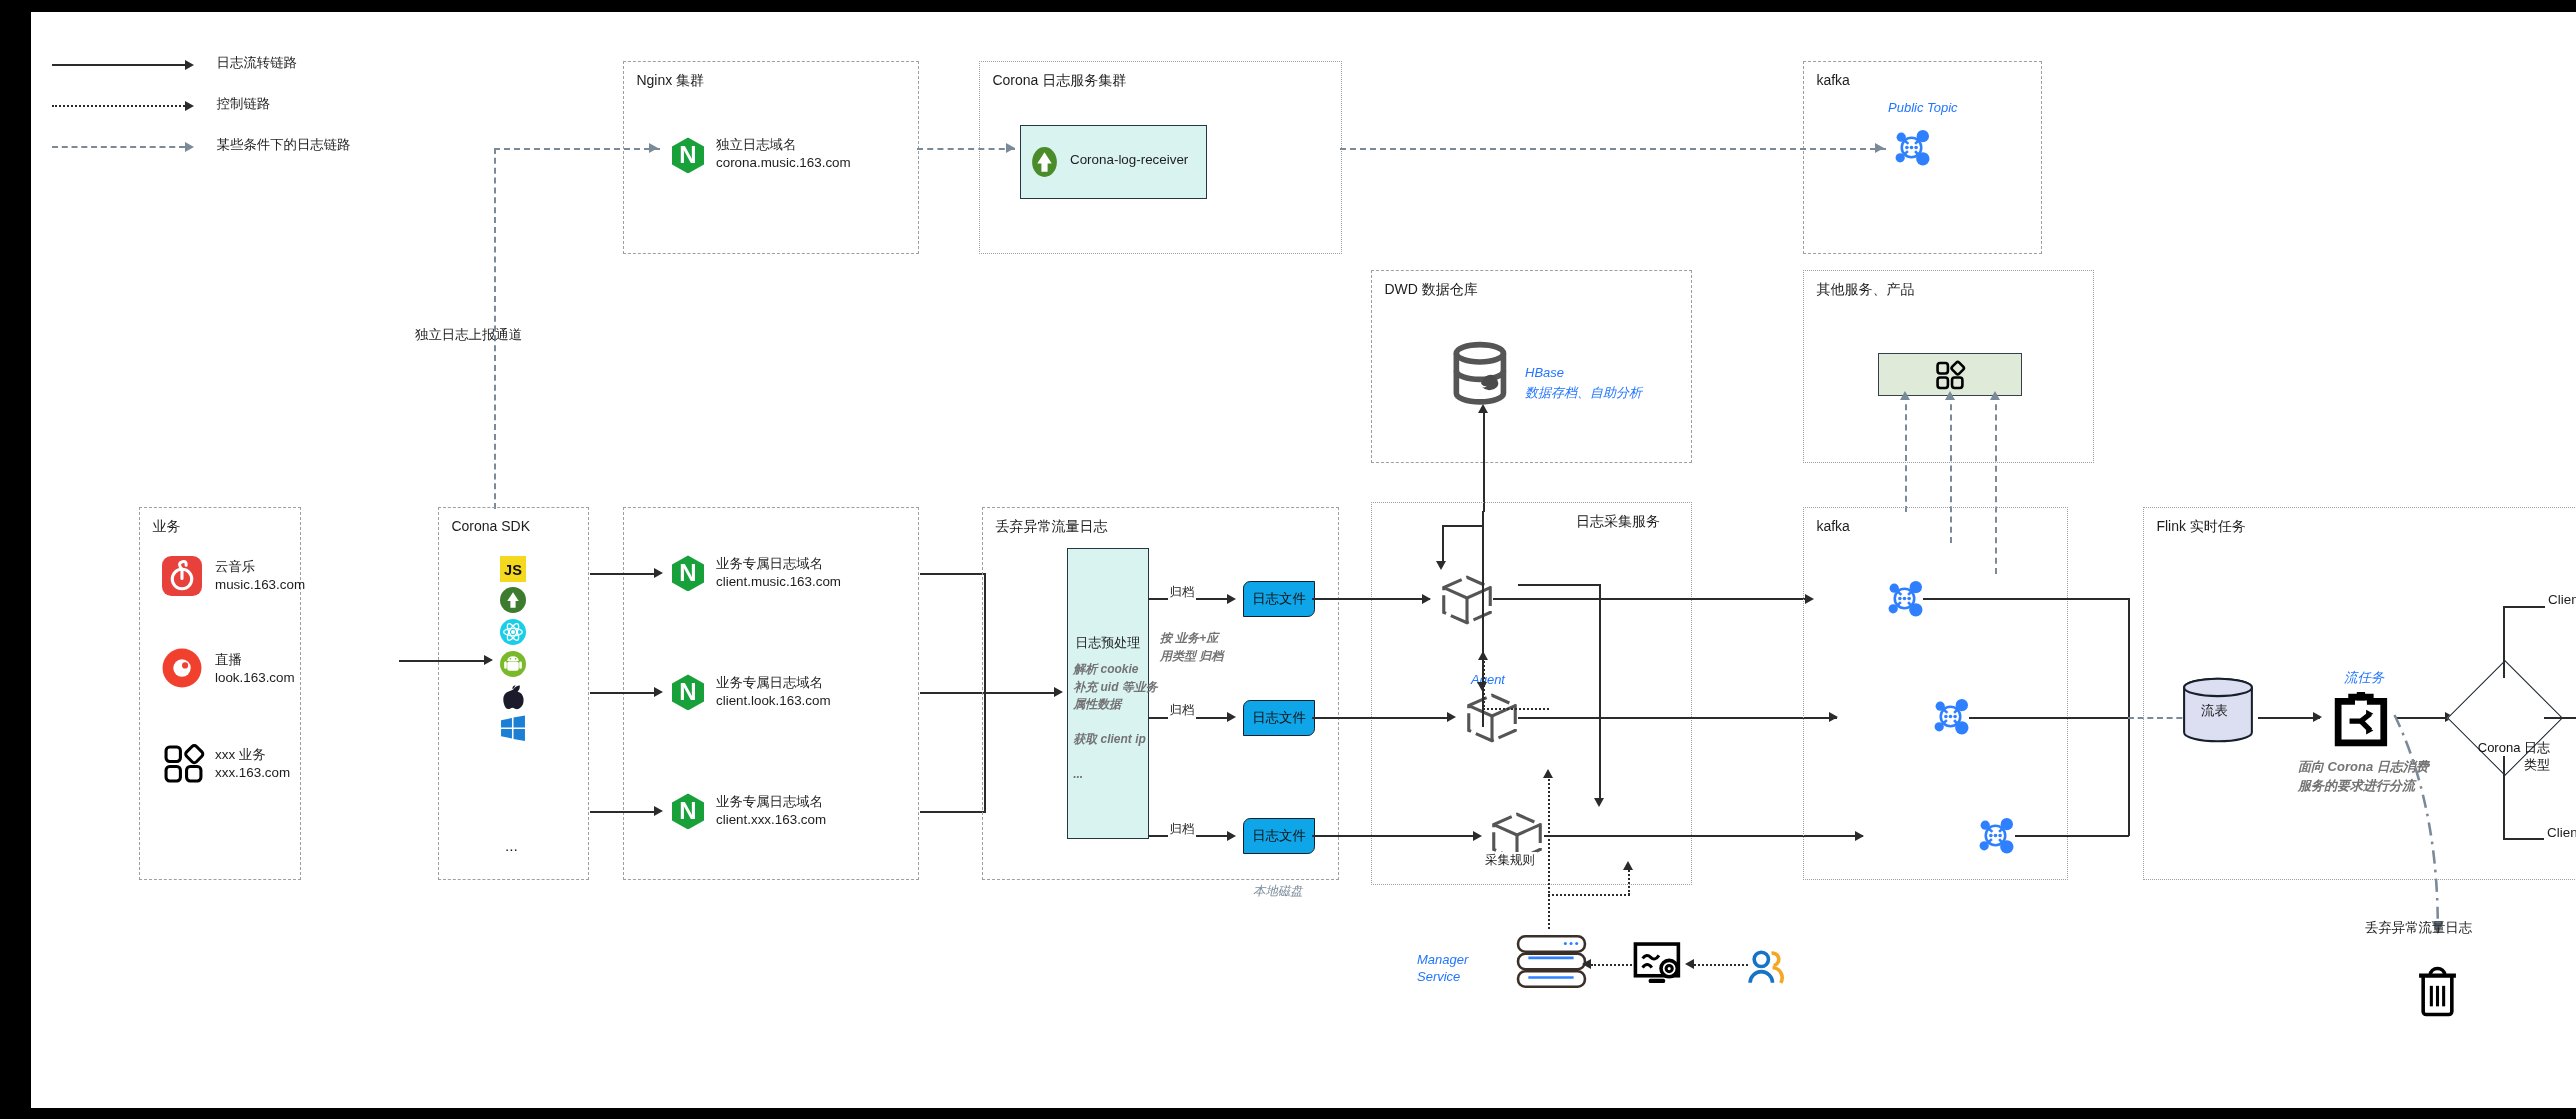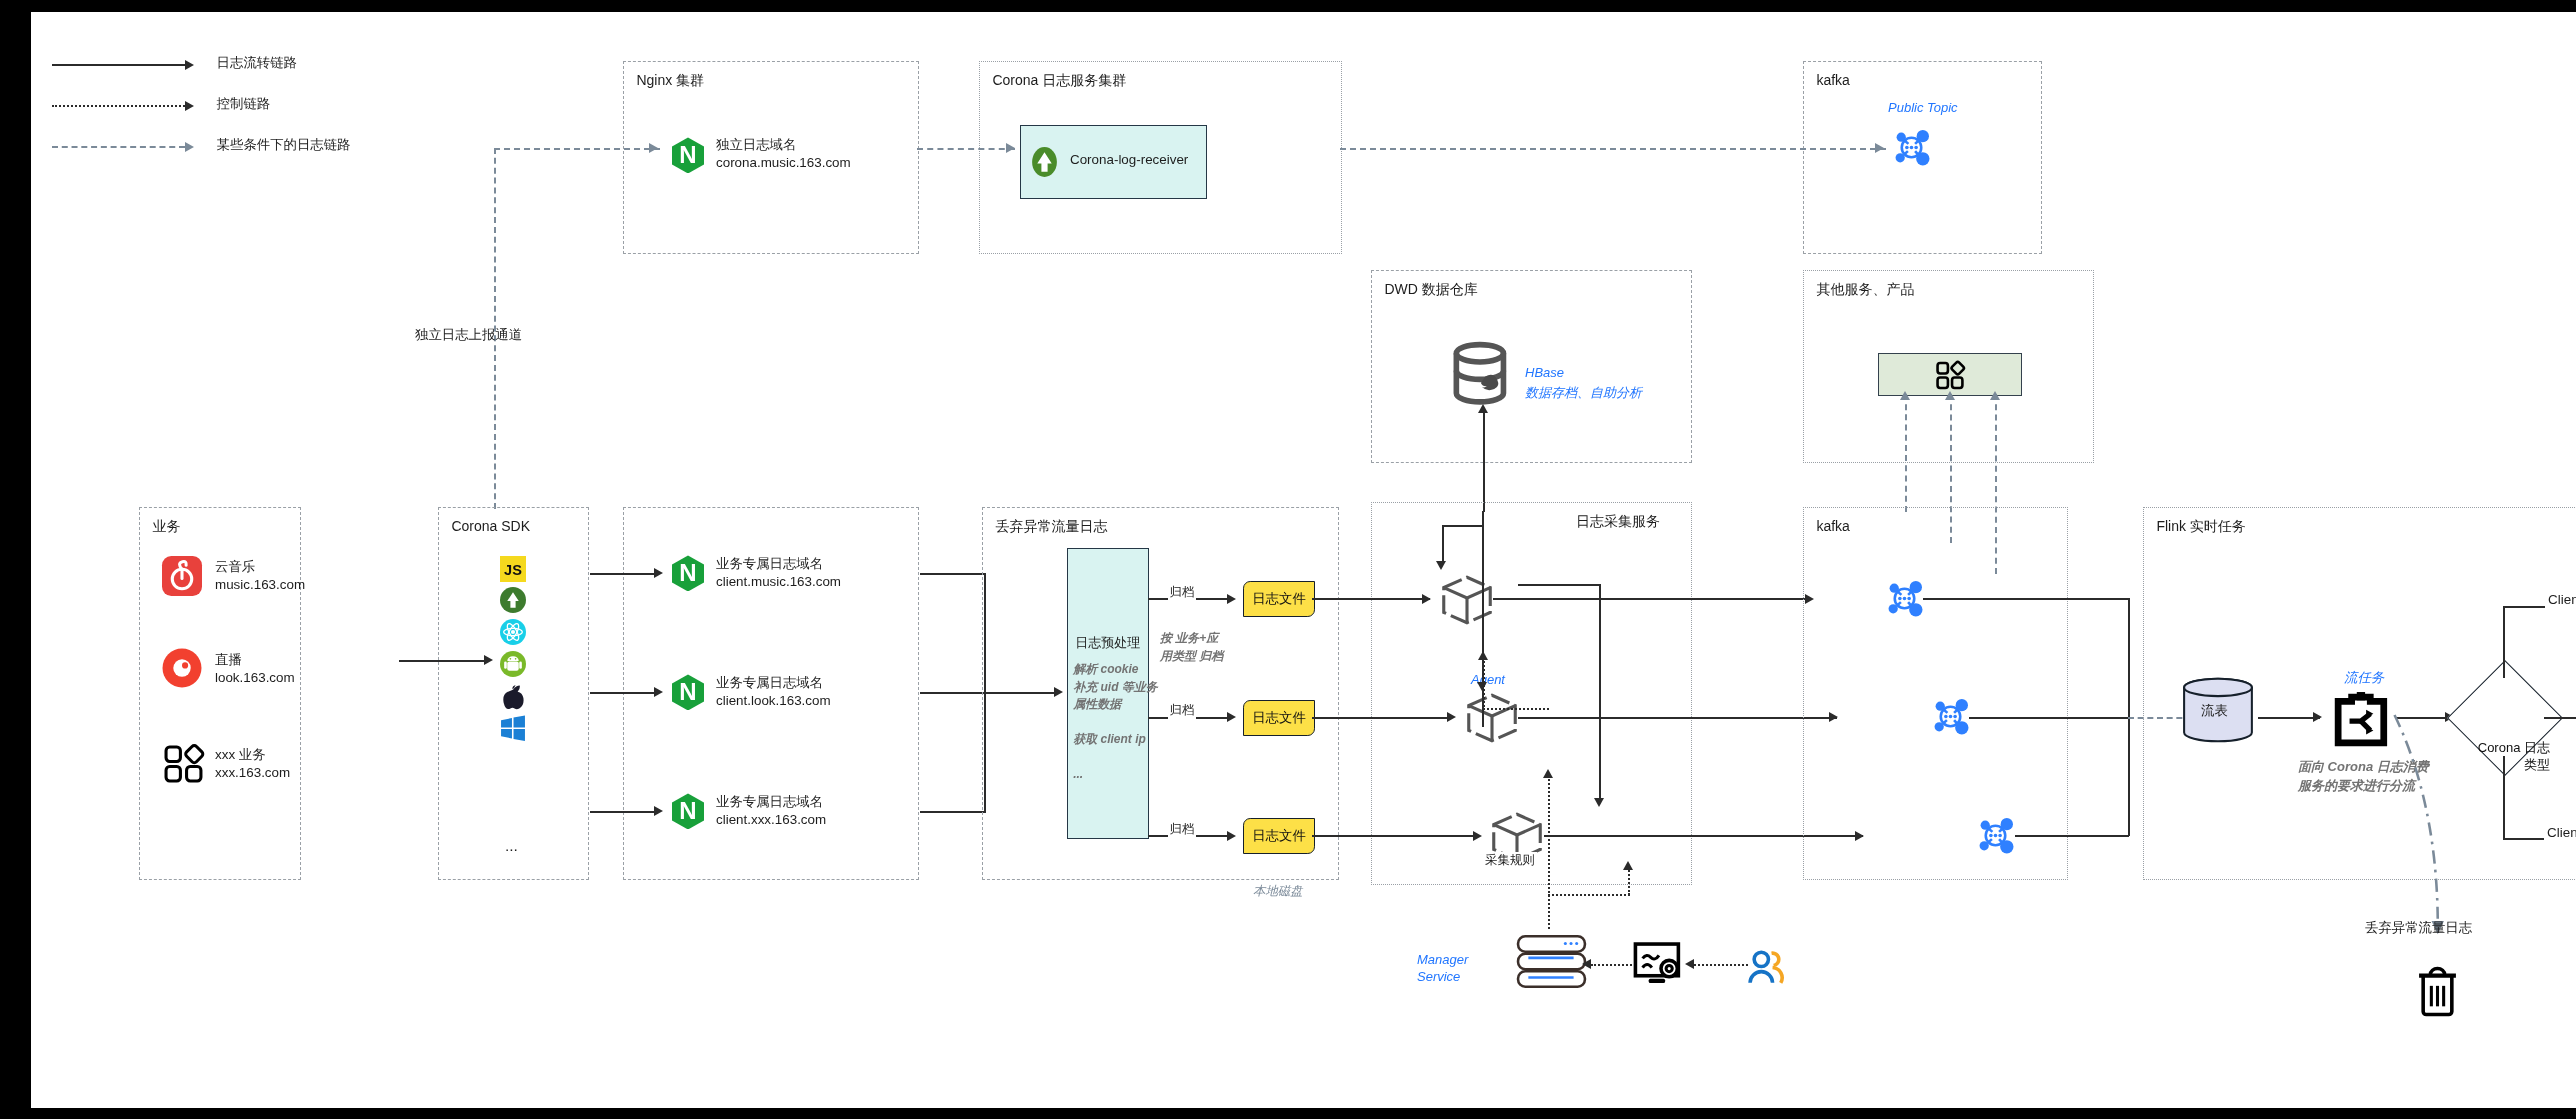--- a/index.html
+++ b/index.html
@@ -26,21 +26,21 @@
   .arw-r{border-top:5.7px solid transparent;border-bottom:5.7px solid transparent;border-left:9.3px solid #2b2b2b;}
   .arw-r.gray{border-left-color:#7b8a99;}
   .arw-l{border-top:5.7px solid transparent;border-bottom:5.7px solid transparent;border-right:9.3px solid #2b2b2b;}
   .arw-u{border-left:5.7px solid transparent;border-right:5.7px solid transparent;border-bottom:9.3px solid #2b2b2b;}
   .arw-u.gray{border-bottom-color:#7b8a99;}
   .arw-d{border-left:5.7px solid transparent;border-right:5.7px solid transparent;border-top:9.3px solid #2b2b2b;}
   .nginx{position:absolute;width:32px;height:36px;background:#18a03a;
          clip-path:polygon(50% 0,100% 25%,100% 75%,50% 100%,0 75%,0 25%);
          color:#fff;font-size:24px;font-weight:bold;text-align:center;line-height:36px;}
   .box-node{position:absolute;border:1.5px solid #253746;background:#d9f3f1;}
-  .doc-shape{position:absolute;background:#fde047;border:1.5px solid #16202b;
+  .doc-shape{position:absolute;background:#0ea5e9;border:1.5px solid #16202b;
              border-radius:7.2px 0 7.2px 0;display:flex;align-items:center;justify-content:center;
              font-size:13.4px;color:#111;}
   .dia{position:absolute;border:1.5px solid #16202b;background:#fff;transform:rotate(45deg);}
   .dia-t{position:absolute;text-align:center;font-size:13px;line-height:1.25;color:#111;}
   svg{display:block;overflow:visible;}
 </style>
 </head>
 <body>
 
 <div id="stage">

